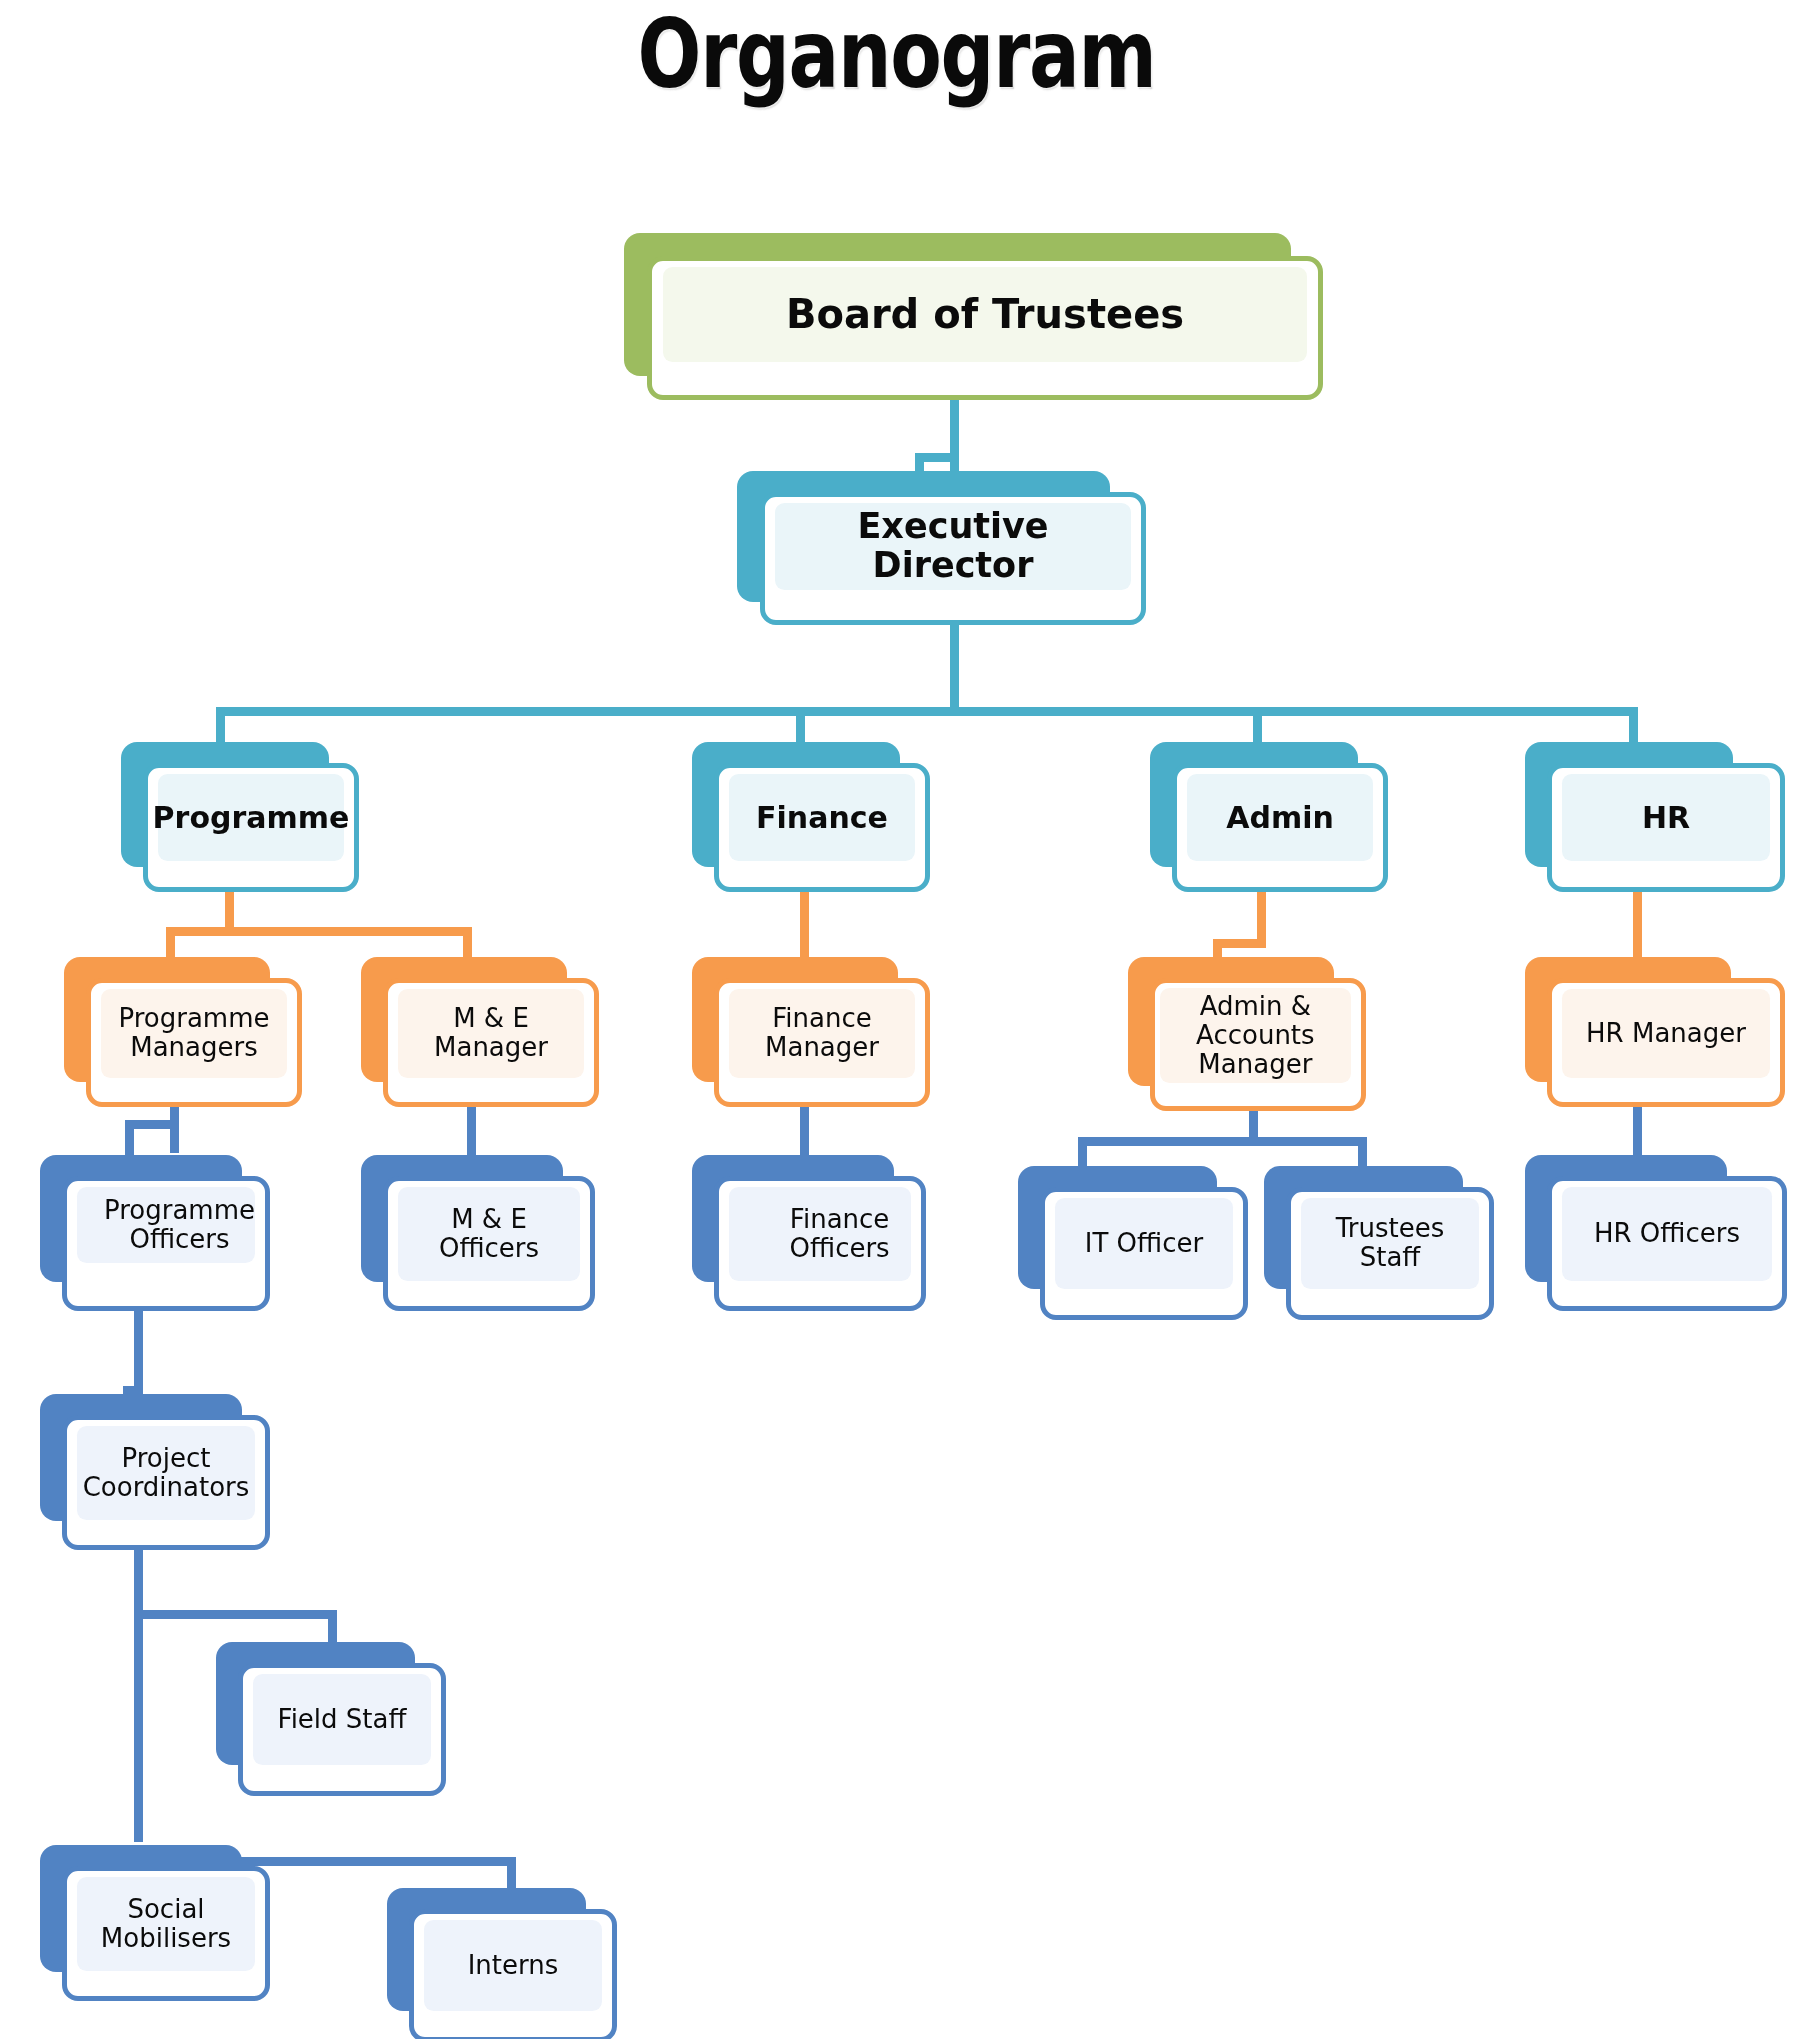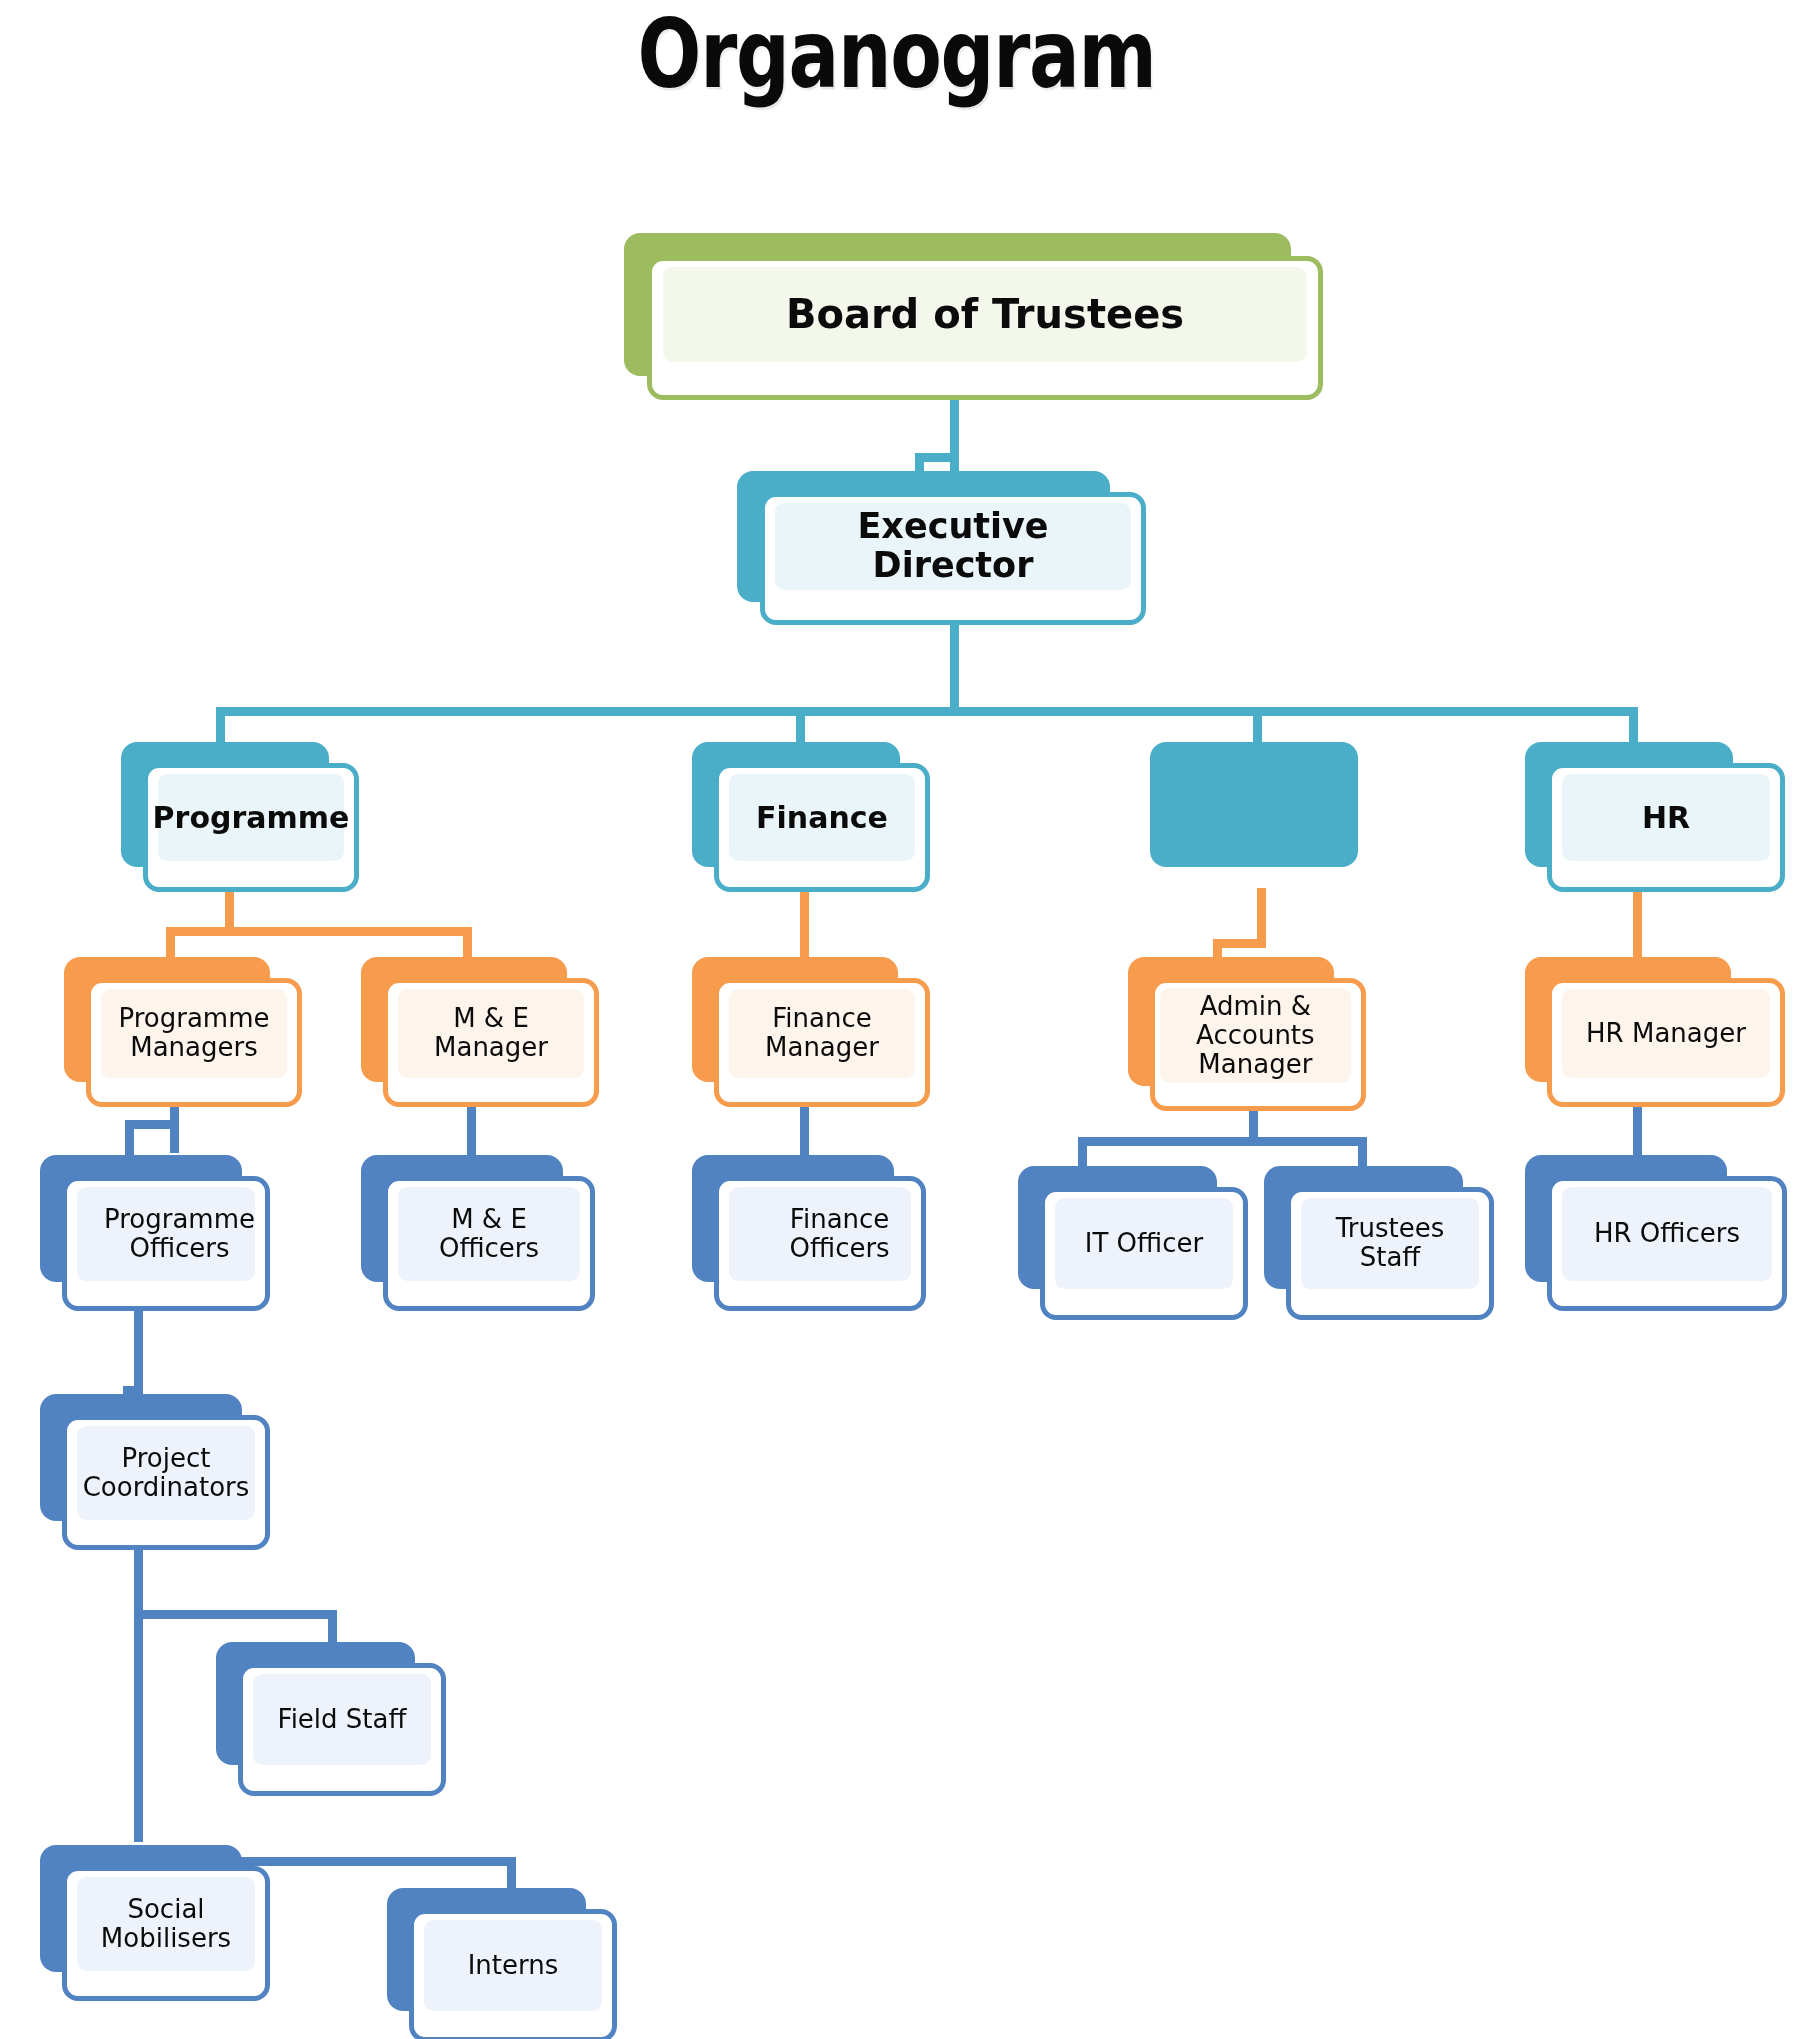--- a/index.html
+++ b/index.html
@@ -156,20 +156,25 @@
     <div class="shadow" style="width:208px;height:125px;"></div>
     <div class="card" style="left:22px;top:21.4px;width:216px;height:129px;">
       <div class="inner" style="left:10.3px;top:5.6px;right:10.3px;height:87px;">
         <span class="lbl" style="font-size:30px;">Finance</span>
       </div>
     </div>
   </div>
 
   <div class="node n-teal bold" style="left:1150px;top:742px;width:238px;height:151px;">
     <div class="shadow" style="width:208px;height:125px;"></div>
+    <div class="card" style="left:22px;top:21.4px;width:216px;height:129px;">
+      <div class="inner" style="left:10.3px;top:5.6px;right:10.3px;height:87px;">
+        <span class="lbl" style="font-size:30px;">Admin</span>
+      </div>
+    </div>
   </div>
 
   <div class="node n-teal bold" style="left:1525px;top:742px;width:262px;height:151px;">
     <div class="shadow" style="width:208px;height:125px;"></div>
     <div class="card" style="left:22px;top:21.4px;width:238px;height:129px;">
       <div class="inner" style="left:10.3px;top:5.6px;right:10.3px;height:87px;">
         <span class="lbl" style="font-size:30px;">HR</span>
       </div>
     </div>
   </div>
@@ -215,21 +220,21 @@
     <div class="card" style="left:22px;top:21.4px;width:238px;height:129px;">
       <div class="inner" style="left:10.3px;top:5.6px;right:10.3px;height:89px;">
         <span class="lbl" style="font-size:26px;">HR Manager</span>
       </div>
     </div>
   </div>
 
   <div class="node n-blue" style="left:40px;top:1155px;width:230px;height:159px;">
     <div class="shadow" style="width:202px;height:127px;"></div>
     <div class="card" style="left:22px;top:21.4px;width:208px;height:135px;">
-      <div class="inner" style="left:10.3px;top:5.6px;right:10.3px;height:94px;padding-left:27px;">
+      <div class="inner" style="left:10.3px;top:5.6px;right:10.3px;height:76px;padding-left:27px;">
         <span class="lbl" style="font-size:26px;">Programme Officers</span>
       </div>
     </div>
   </div>
 
   <div class="node n-blue" style="left:361px;top:1155px;width:234px;height:159px;">
     <div class="shadow" style="width:202px;height:127px;"></div>
     <div class="card" style="left:22px;top:21.4px;width:212px;height:135px;">
       <div class="inner" style="left:10.3px;top:5.6px;right:10.3px;height:94px;">
         <span class="lbl" style="font-size:26px;">M &amp; E Officers</span>

